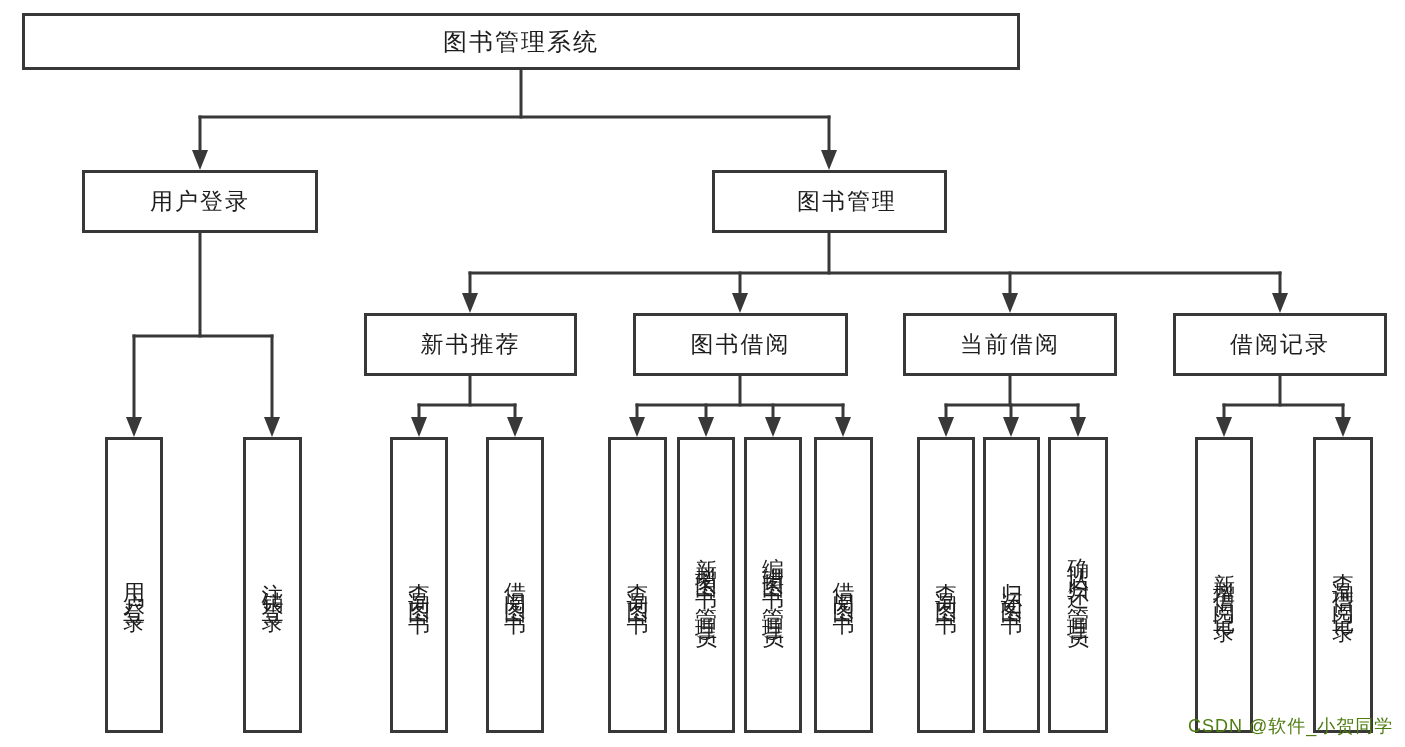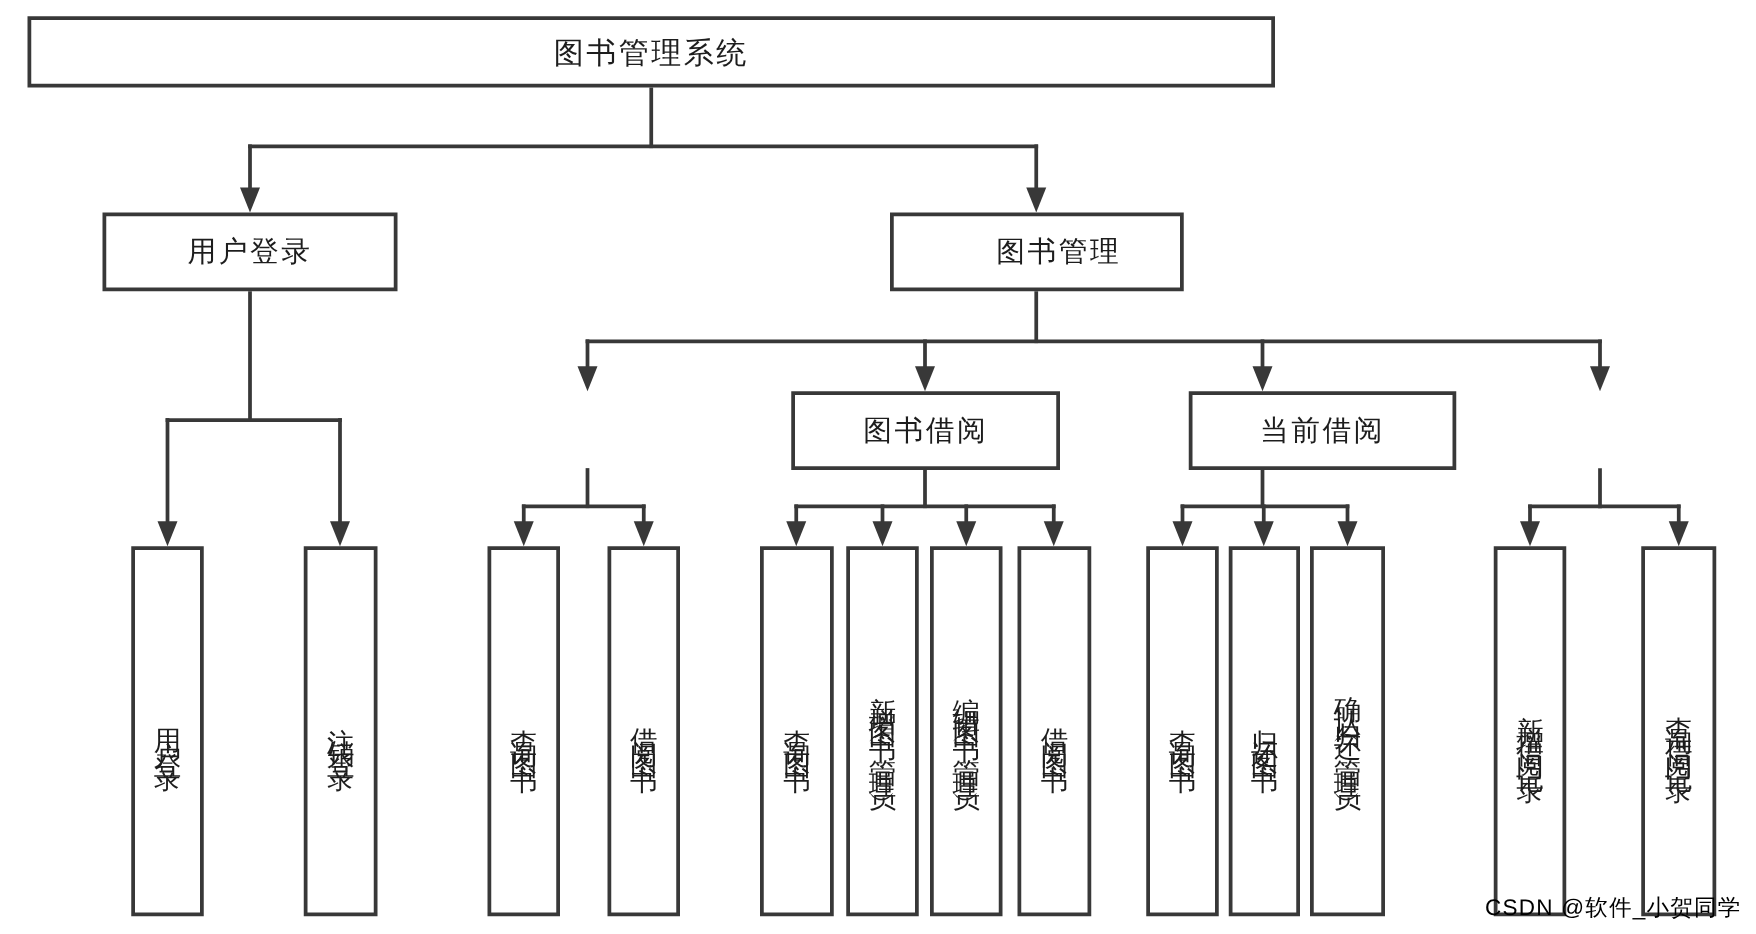--- a/index.html
+++ b/index.html
@@ -36,21 +36,21 @@
     white-space: nowrap;
   }
   .p-root span { font-size: 24px; }
 
   
   .p-root    { left: 22px;   top: 13px;  width: 998px; height: 57px; }
   .p-login   { left: 82px;   top: 170px; width: 236px; height: 63px; }
   .p-mgmt    { left: 712px;  top: 170px; width: 235px; height: 63px; padding-left: 35px; }
   .p-new     { left: 364px;  top: 313px; width: 213px; height: 63px; }
   .p-borrow  { left: 633px;  top: 313px; width: 215px; height: 63px; align-items: center; }
-  .p-current { left: 951px;  top: 313px; width: 214px; height: 63px; text-align: right; }
+  .p-current { left: 903px;  top: 313px; width: 214px; height: 63px; text-align: right; }
   .p-records { left: 1173px; top: 313px; width: 214px; height: 63px; }
 
   
   .leaf { top: 437px; height: 296px; width: 58px; }
   .vtext {
     writing-mode: vertical-rl;
     text-orientation: mixed;
     font-size: 22px;
     letter-spacing: 10px;
     line-height: 1;
@@ -69,21 +69,21 @@
   .l11 { left: 1048px; width: 60px; }
   .l12 { left: 1195px; }
   .l13 { left: 1313px; width: 60px; }
 
   .watermark {
     position: absolute;
     left: 1188px;
     top: 714px;
     font-size: 18px;
     letter-spacing: 1px;
-    color: #000000;
+    color: #4d7c0f;
     white-space: nowrap;
     z-index: 5;
   }
 </style>
 </head>
 <body>
 
 <div class="stage">
 
   <svg class="wires" width="1405" height="747" viewBox="0 0 1405 747" xmlns="http://www.w3.org/2000/svg">
@@ -156,26 +156,32 @@
     <span>图书管理系统</span>
   </div>
 
   <div class="box hlabel p-login">
     <span>用户登录</span>
   </div>
   <div class="box hlabel p-mgmt">
     <span>图书管理</span>
   </div>
 
+  <div class="box hlabel p-new">
+    <span>新书推荐</span>
+  </div>
   <div class="box hlabel p-borrow">
     <span>图书借阅</span>
   </div>
   <div class="box hlabel p-current">
     <span>当前借阅</span>
   </div>
+  <div class="box hlabel p-records">
+    <span>借阅记录</span>
+  </div>
 
   <div class="box leaf l1">
     <span class="vtext">用户登录</span>
   </div>
   <div class="box leaf l2">
     <span class="vtext">注销登录</span>
   </div>
 
   <div class="box leaf l3">
     <span class="vtext">查询图书</span>

